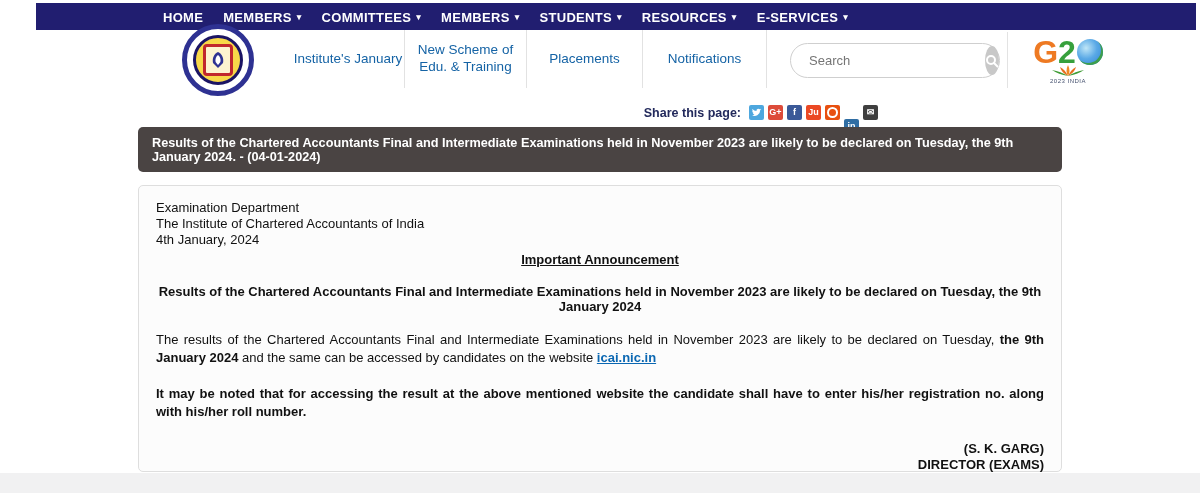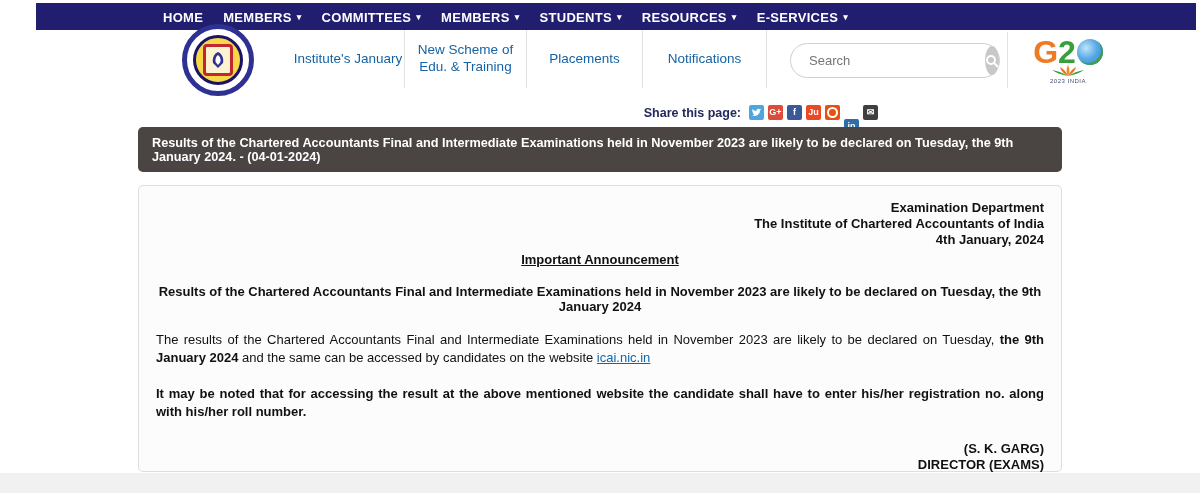--- a/index.html
+++ b/index.html
@@ -63,26 +63,26 @@
   
   .banner { position:absolute; left:138px; top:127px; width:924px; height:45px;
             background:#4a4443; border-radius:5px; display:flex; align-items:center;
             padding:0 14px; cursor:pointer; }
   .banner span { color:#ffffff; font-size:12.7px; font-weight:bold; }
 
   
   .mainbox { position:absolute; left:138px; top:185px; width:924px; height:287px;
              background:#fcfcfc; border:1px solid #dedede; border-radius:5px;
              padding:14px 17px; font-size:13px; color:#111; }
-  .right-head { text-align:right; font-weight:bold; line-height:1.22; }
+  .right-head { text-align:left; font-weight:normal; line-height:1.22; }
   .ann-title { text-align:center; font-weight:bold; text-decoration:underline; margin-top:4px; }
   .headline { text-align:center; font-weight:bold; margin-top:17px; }
   .para1 { text-align:justify; margin-top:17px; line-height:1.4; }
   .para2 { text-align:justify; margin-top:18px; line-height:1.4; font-weight:bold; }
-  .link { color:#0a67b2; font-weight:normal; text-decoration:underline; cursor:pointer; }
+  .link { color:#0a67b2; font-weight:bold; text-decoration:underline; cursor:pointer; }
   .sig { text-align:right; font-weight:bold; margin-top:20px; line-height:1.22; }
 
   .footer-strip { position:absolute; left:0; top:473px; width:1200px; height:20px; background:#f1f1f2; }
   b { font-weight:bold; }
 </style>
 </head>
 <body>
 
 <nav class="topnav">
   <div class="tn-item">

